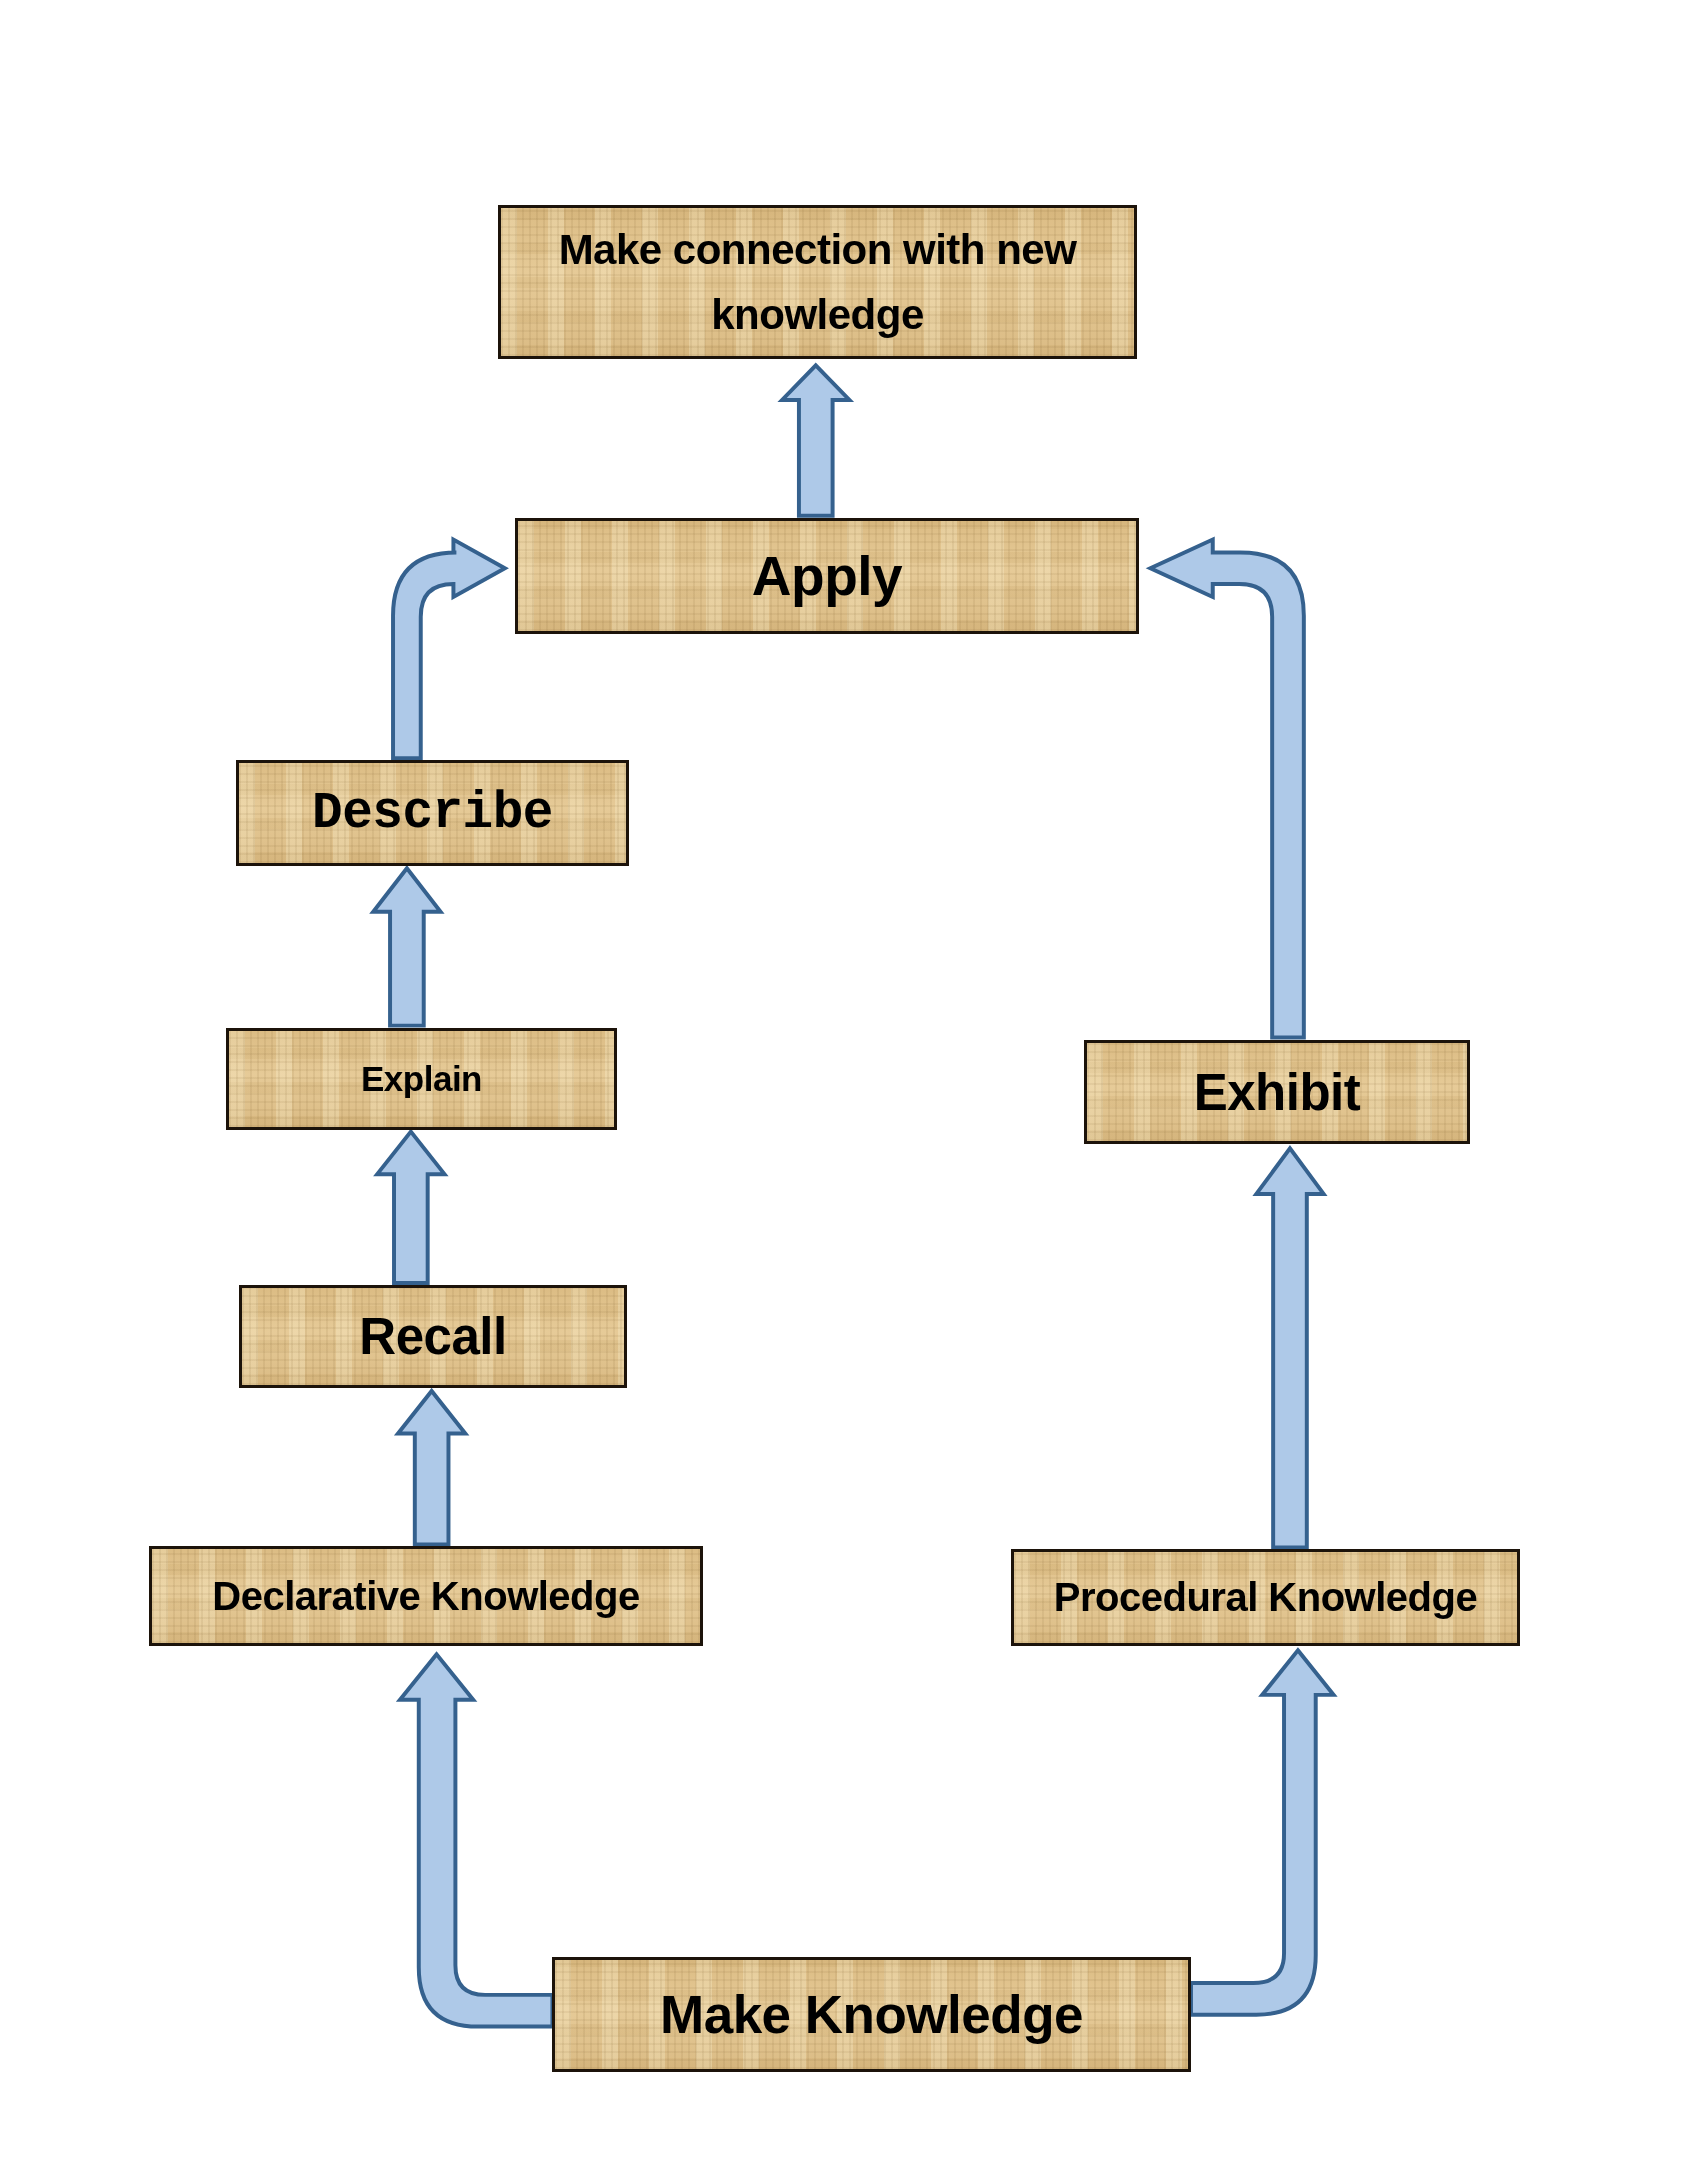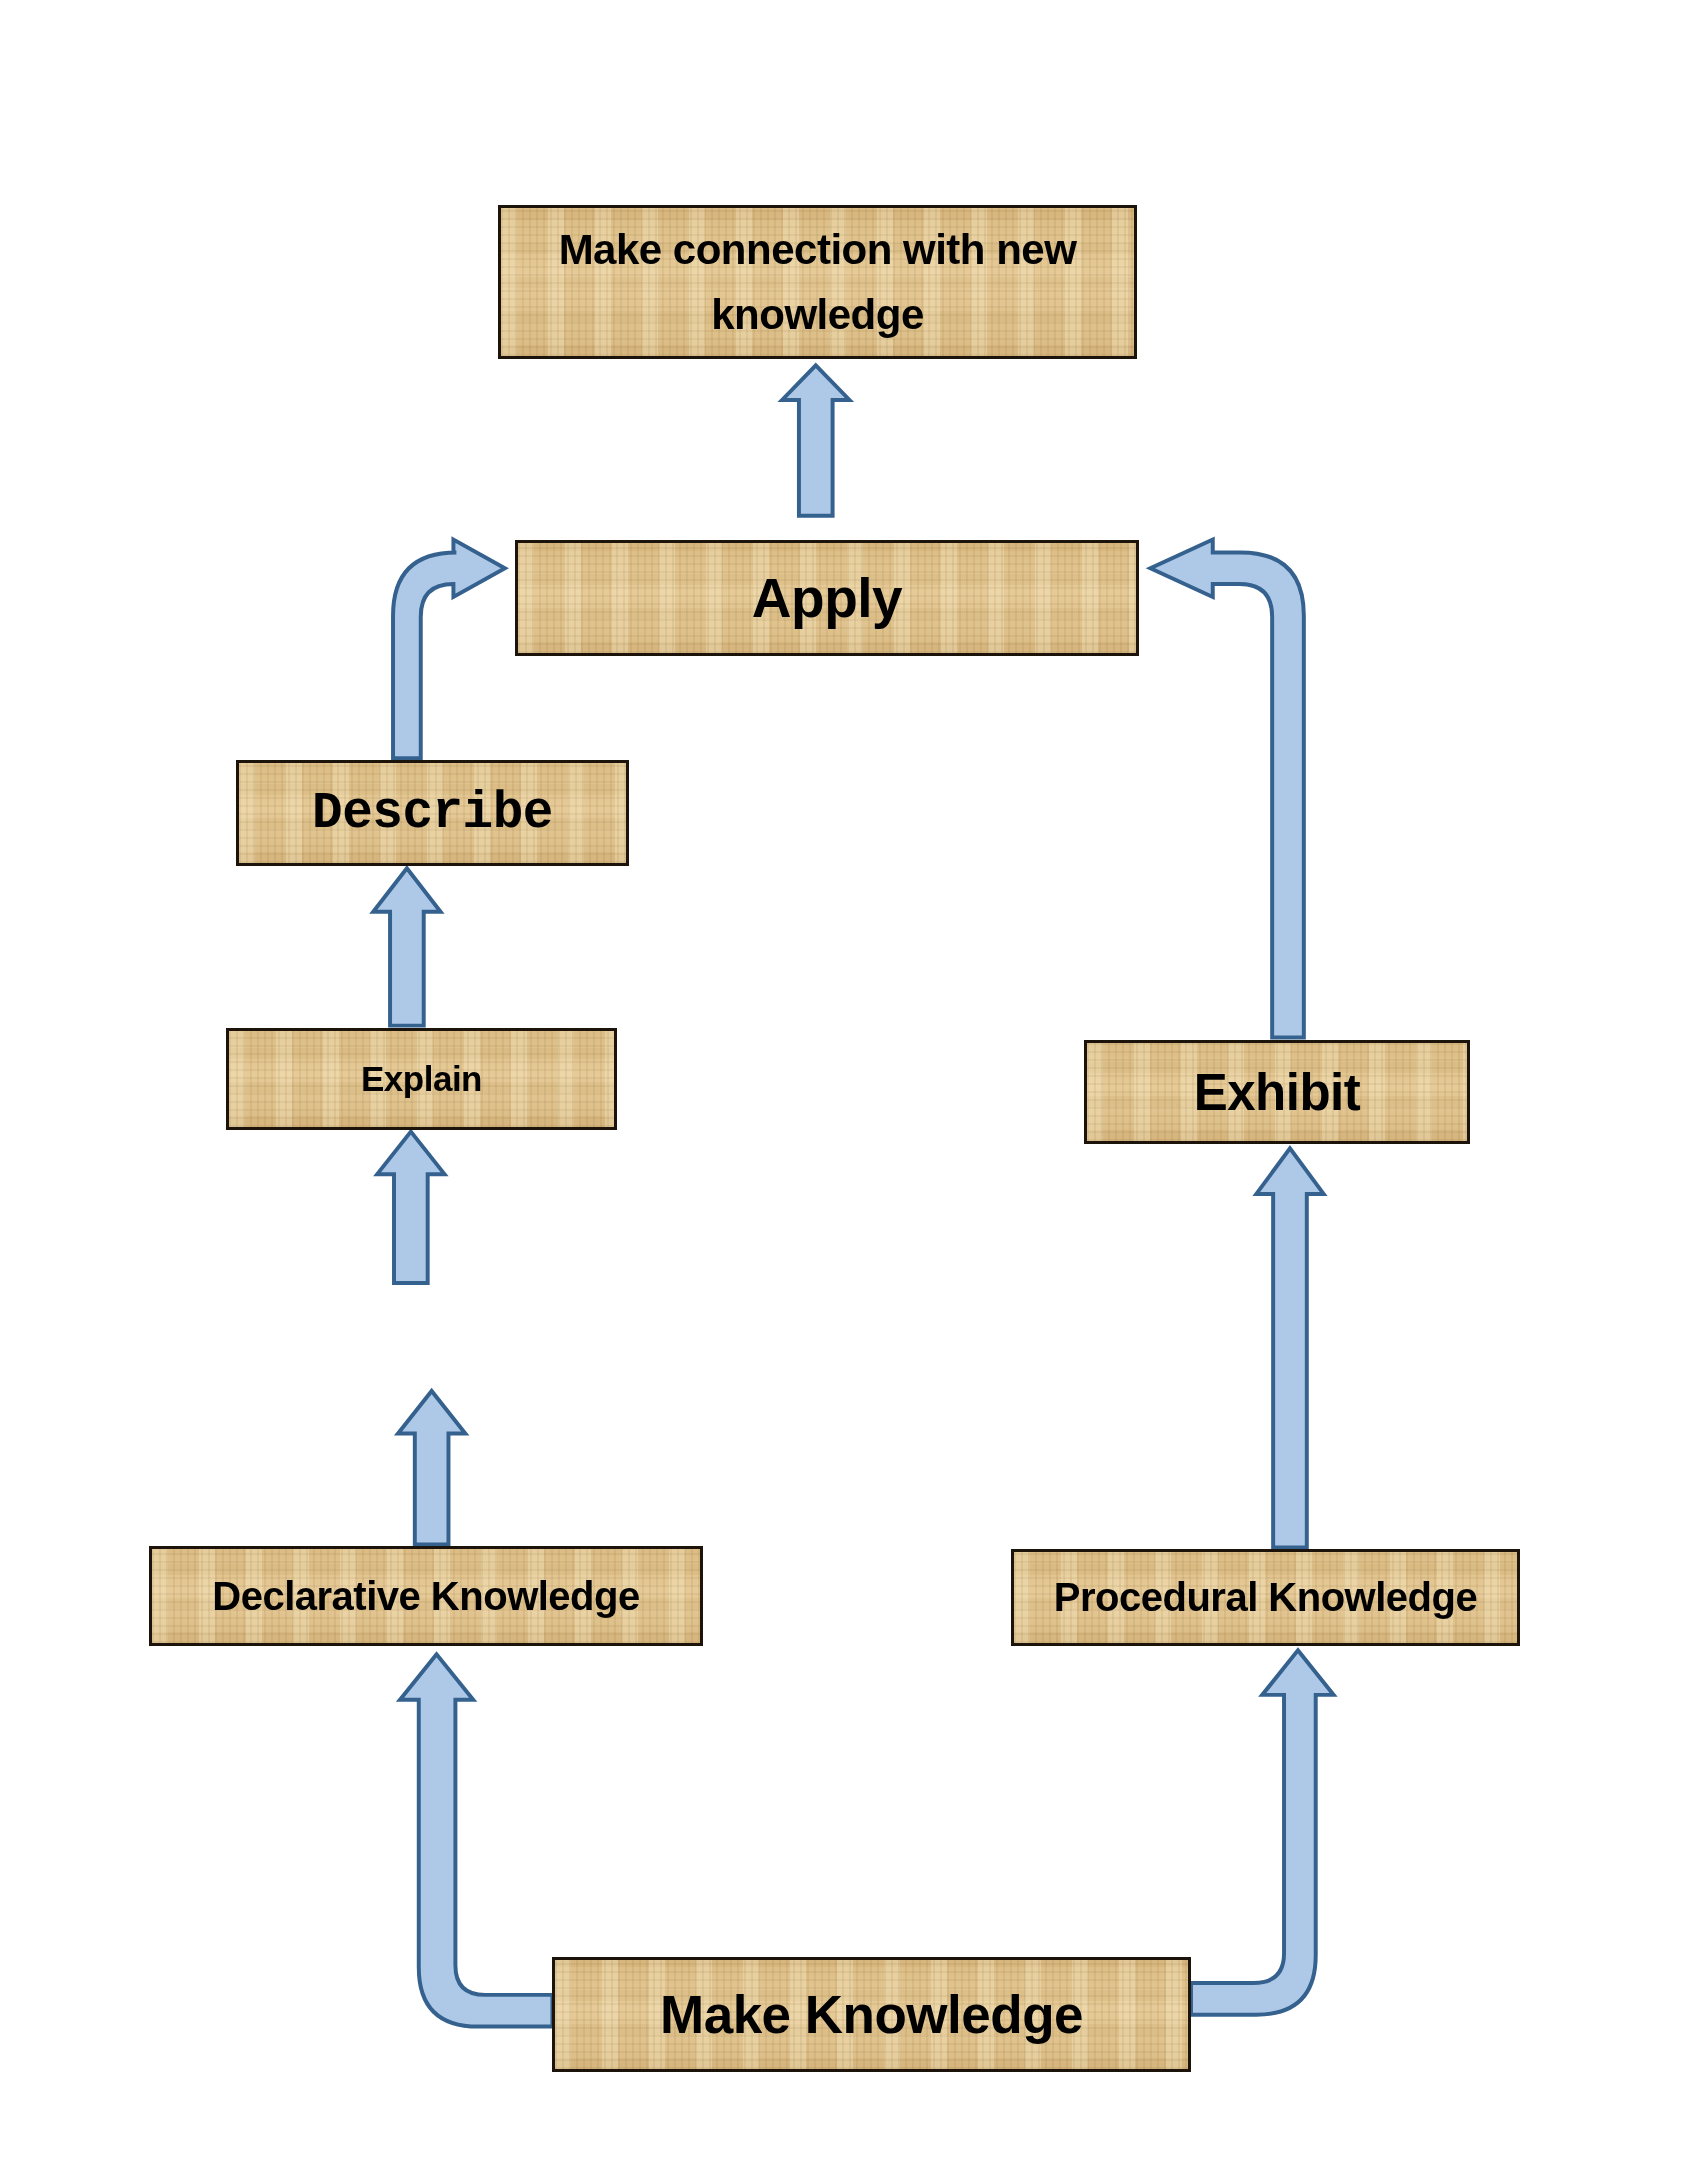--- a/index.html
+++ b/index.html
@@ -26,21 +26,21 @@
     align-items:center;
     justify-content:center;
     text-align:center;
     color:#000;
     font-weight:bold;
     letter-spacing:-0.5px;
     white-space:nowrap;
   }
   
   .n-make       {left:498px; top:205px;  width:639px; height:154px; font-size:42px; line-height:1.55; white-space:normal; padding:11px 14px;}
-  .n-apply      {left:515px; top:540px;  width:624px; height:116px; font-size:55px;}
+  .n-apply      {left:515px; top:518px;  width:624px; height:116px; font-size:55px;}
   .n-describe   {left:236px; top:760px;  width:393px; height:106px; font-size:51px;font-family:Liberation Mono, monospace;}
   .n-explain    {left:226px; top:1028px; width:391px; height:102px; font-size:35px;}
   .n-recall     {left:239px; top:1285px; width:388px; height:103px; font-size:51px;}
   .n-declar     {left:149px; top:1546px; width:554px; height:100px; font-size:40px;}
   .n-exhibit    {left:1084px;top:1040px; width:386px; height:104px; font-size:51px;}
   .n-proced     {left:1011px;top:1549px; width:509px; height:97px;  font-size:40px;}
   .n-prior      {left:552px; top:1957px; width:639px; height:115px; font-size:53px;}
 
   svg.arrows{position:absolute;left:0;top:0;width:1684px;height:2179px;}
   svg.arrows path{
@@ -73,19 +73,20 @@
 
     <path d="M 1311,1667 L 1347,1712 L 1329,1712 L 1329,1975 Q 1329,2035 1269,2035 L 1203,2035 L 1203,2003 L 1266,2003 Q 1297,2003 1297,1973 L 1297,1712 L 1275,1712 Z"></path>
 
     <path d="M 1286,1563 L 1286,1206 L 1269,1206 L 1303,1160 L 1337,1206 L 1320,1206 L 1320,1563 Z"></path>
   </svg>
 
   <div class="node n-make">Make connection with new knowledge</div>
   <div class="node n-apply">Apply</div>
   <div class="node n-describe">Describe</div>
   <div class="node n-explain">Explain</div>
+  <div class="node n-recall">Recall</div>
   <div class="node n-declar">Declarative Knowledge</div>
   <div class="node n-exhibit">Exhibit</div>
   <div class="node n-proced">Procedural Knowledge</div>
   <div class="node n-prior">Make Knowledge</div>
 
 </div>
 
 
 </body></html>

